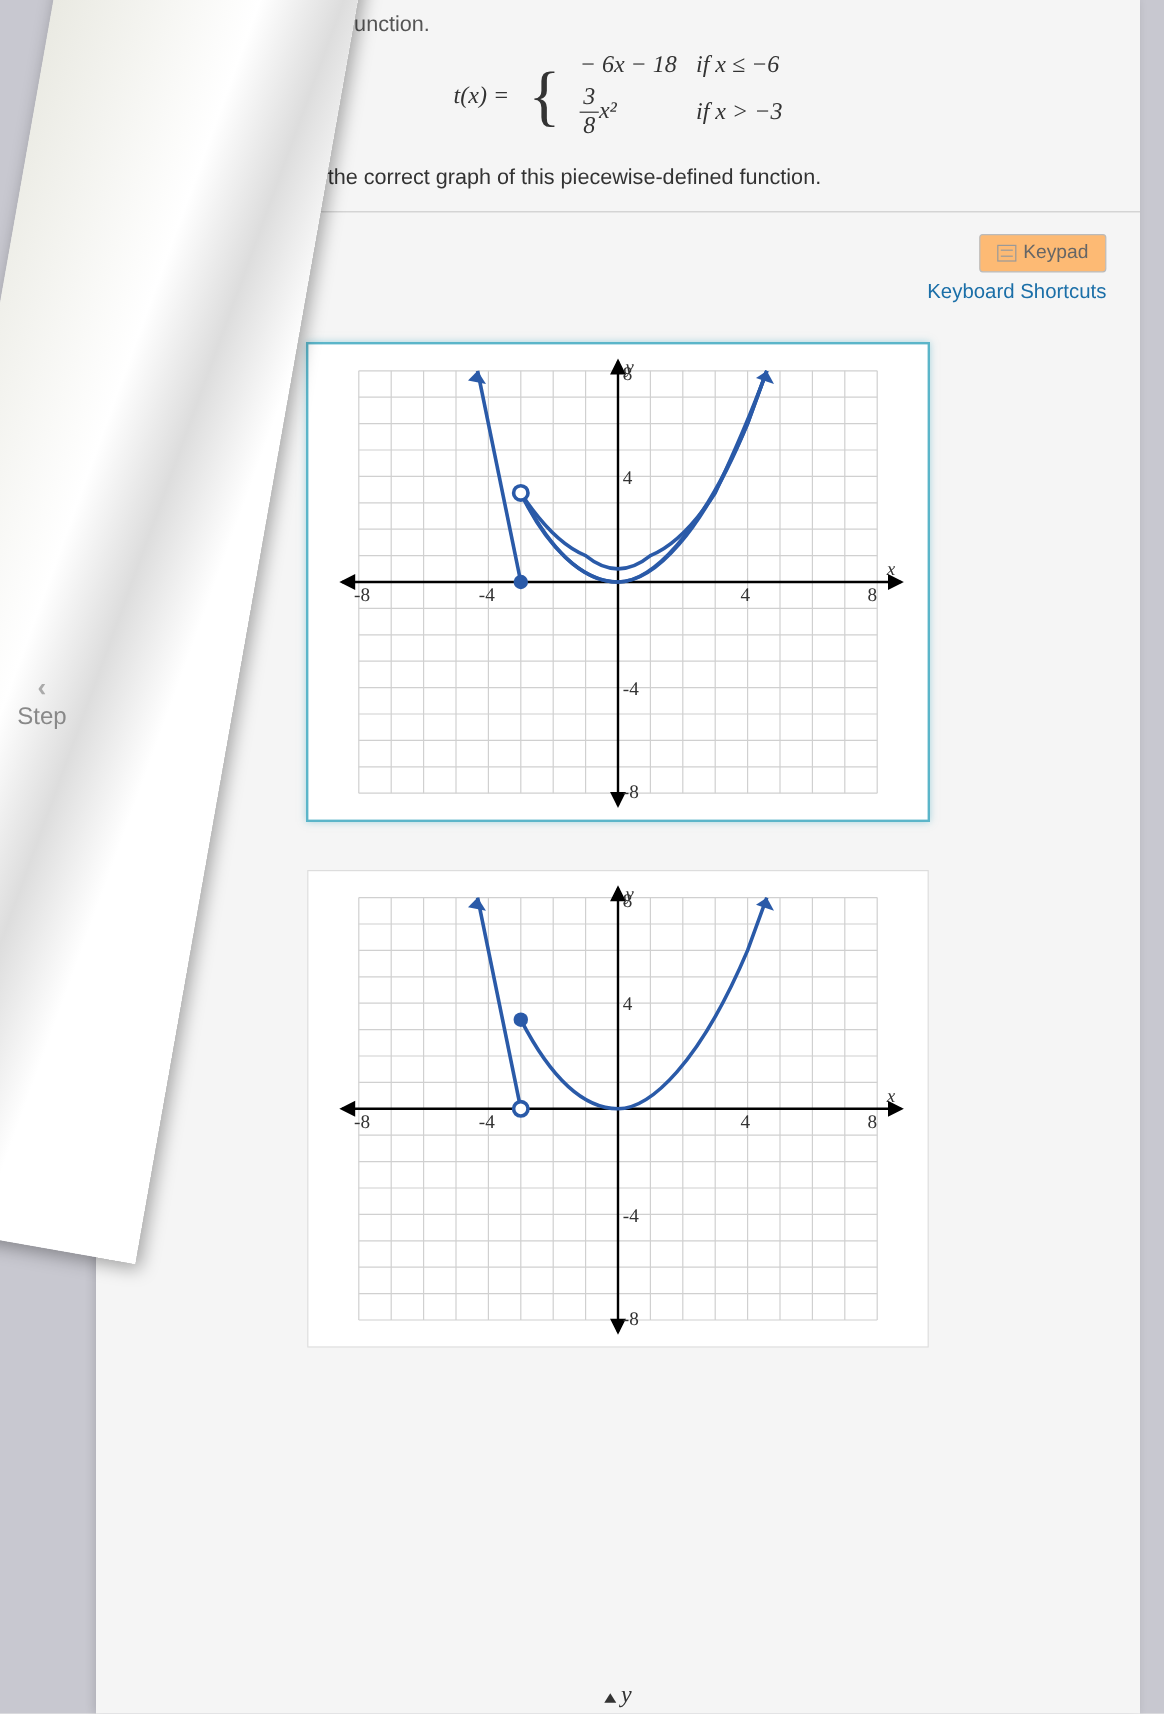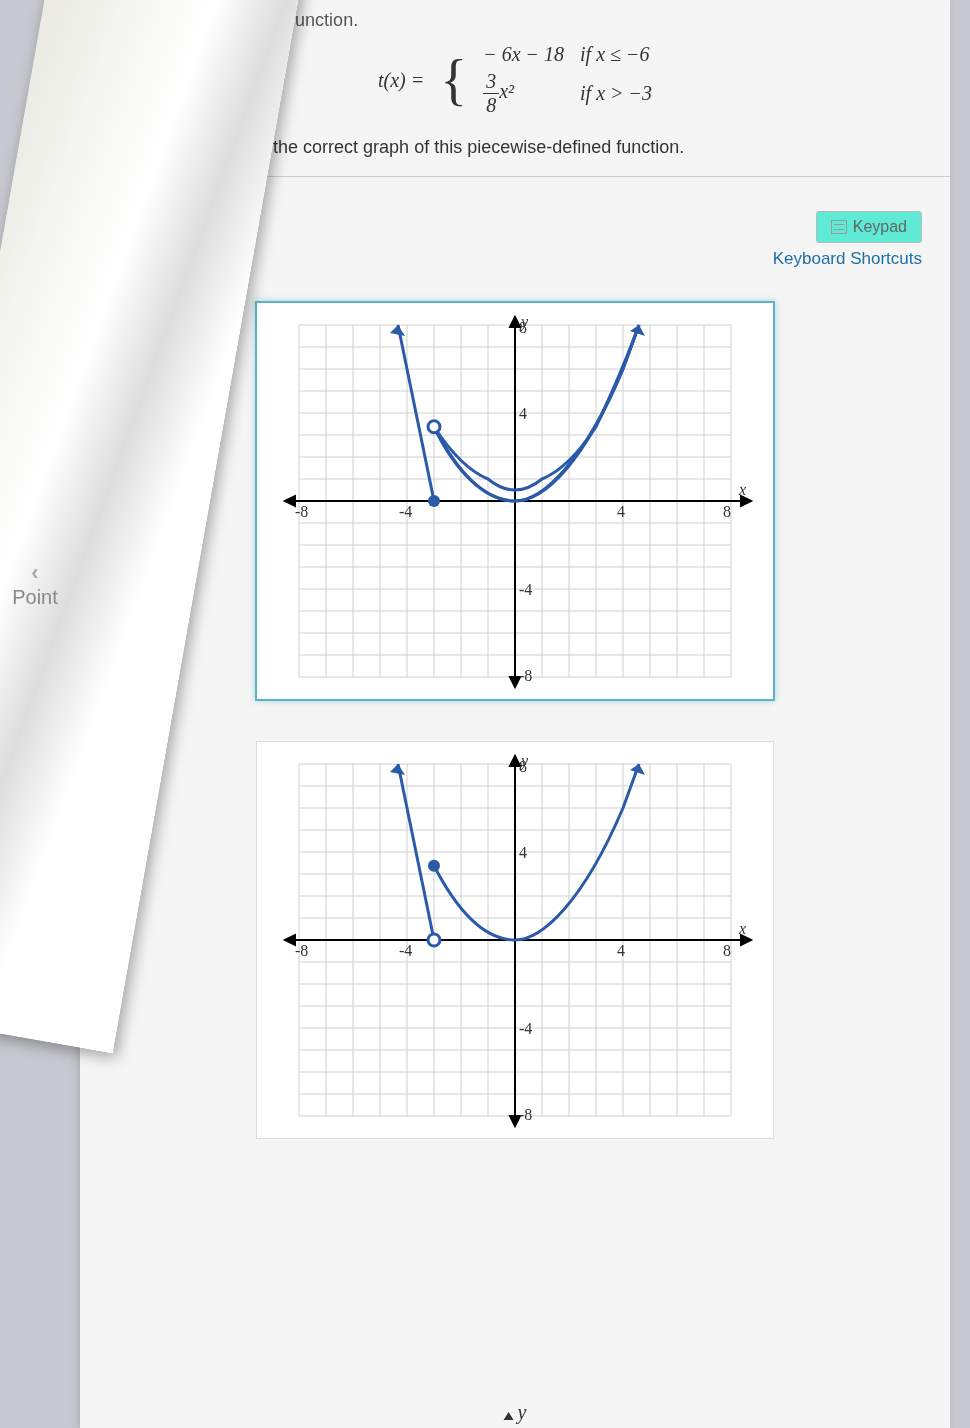--- a/index.html
+++ b/index.html
@@ -69,27 +69,26 @@
   }
   .answer-label { font-size: 18px; color: #333; }
   .answer-label b { font-weight: bold; }
   .points { color: #777; font-weight: normal; margin-left: 8px;}
   .keypad-group { text-align: right; }
   .keypad-btn {
     display: inline-flex;
     align-items: center;
     gap: 6px;
     border: 1px solid #bbb;
-    background: #5eead4;
+    background: #fdba74;
     color: #666;
     padding: 6px 14px;
     font-size: 16px;
     border-radius: 3px;
     cursor: pointer;
-    margin-top: 16px;
   }
   .kb-shortcuts {
     color: #1b6fa8;
     font-size: 17px;
     margin-top: 6px;
     cursor: pointer;
   }
   .kbicon {
     width: 16px; height: 14px;
     border: 1px solid #999;
@@ -372,14 +371,14 @@
   </div>
 
   <div class="third-label">
     <span class="arrowhead"></span><span>y</span>
   </div>
 </div>
 
 <div class="book-edge"></div>
 <div class="prev-tab">
   <div class="chev">‹</div>
-  <div>Point</div>
+  <div>Step</div>
 </div>
 
 </body></html>

